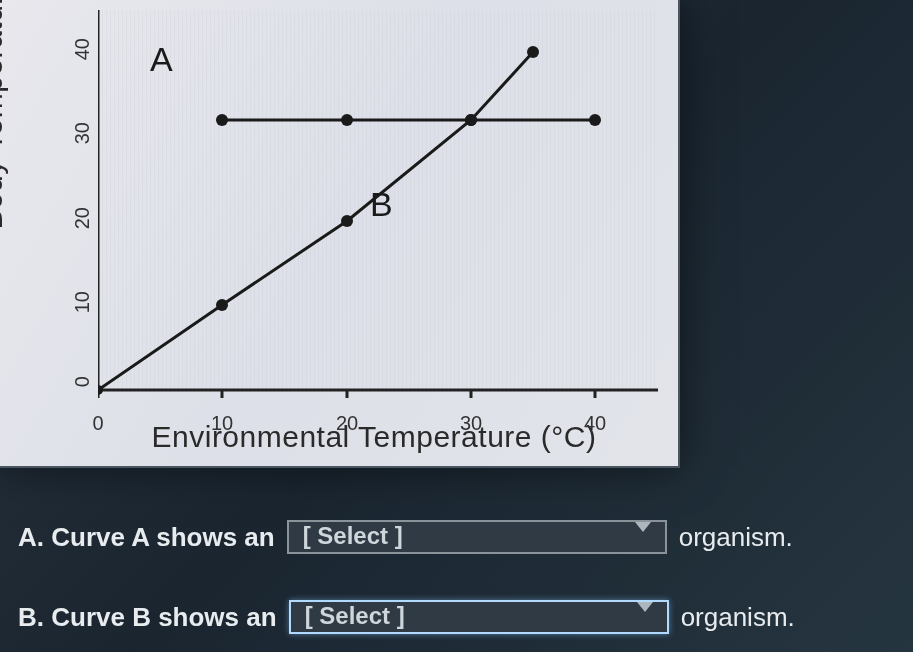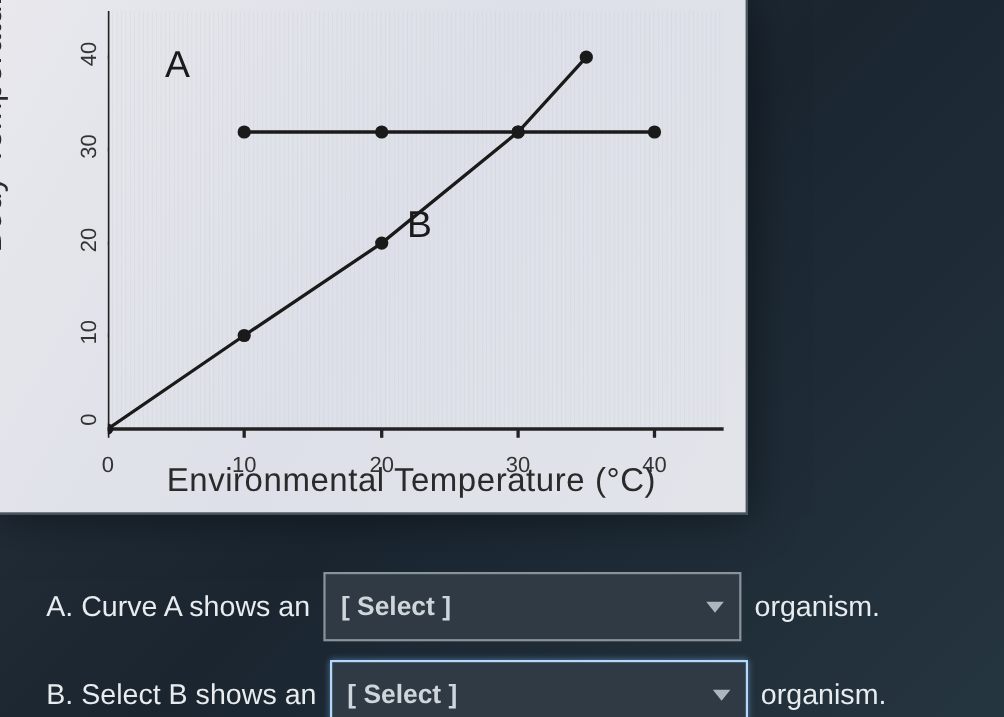--- a/index.html
+++ b/index.html
@@ -82,44 +82,43 @@
     display: flex;
     align-items: center;
     gap: 12px;
     color: #e8ecef;
     font-size: 26px;
   }
   .question-row.rowA { left: 18px; top: 520px; }
   .question-row.rowB { left: 18px; top: 600px; }
   .dropdown {
     display: inline-flex;
-    align-items: center;
     justify-content: space-between;
     min-width: 380px;
-    height: 63px;
+    height: 34px;
     background: #2f3a44;
     border: 2px solid #8a929a;
     color: #cfd6db;
     font-size: 24px;
     font-weight: bold;
     padding: 0 14px 0 14px;
     cursor: pointer;
   }
   .dropdown.focus {
     border-color: #b2d9ff;
     box-shadow: 0 0 6px rgba(140,200,255,0.5);
   }
   .chev {
     width: 0; height: 0;
     border-left: 8px solid transparent;
     border-right: 8px solid transparent;
     border-top: 10px solid #aeb6bd;
     margin-left: 20px;
   }
-  .qtext { font-weight: normal; margin-left: 24px; }
+  .qtext { font-weight: bold; }
   .suffix { font-weight: normal; }
 </style>
 </head>
 <body>
 
 <div class="chart-card">
   <div class="chart-inner">
 
     <div class="y-axis-label">Body Temperature (°C)</div>
     <div class="x-axis-label">Environmental Temperature (°C)</div>
@@ -192,19 +191,19 @@
 <div class="question-row rowA">
   <span class="qtext">A. Curve A shows an</span>
   <div class="dropdown">
     <span>[ Select ]</span>
     <span class="chev"></span>
   </div>
   <span class="suffix">organism.</span>
 </div>
 
 <div class="question-row rowB">
-  <span class="qtext">B. Select B shows an</span>
+  <span class="qtext">B. Curve B shows an</span>
   <div class="dropdown focus">
     <span>[ Select ]</span>
     <span class="chev"></span>
   </div>
   <span class="suffix">organism.</span>
 </div>
 
 </body></html>

